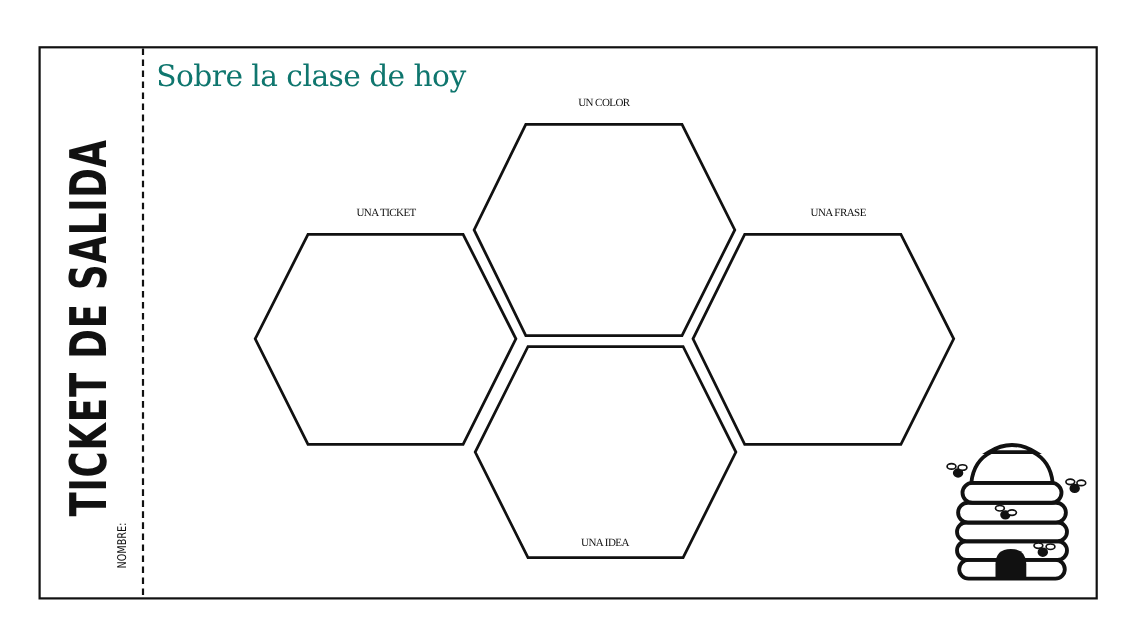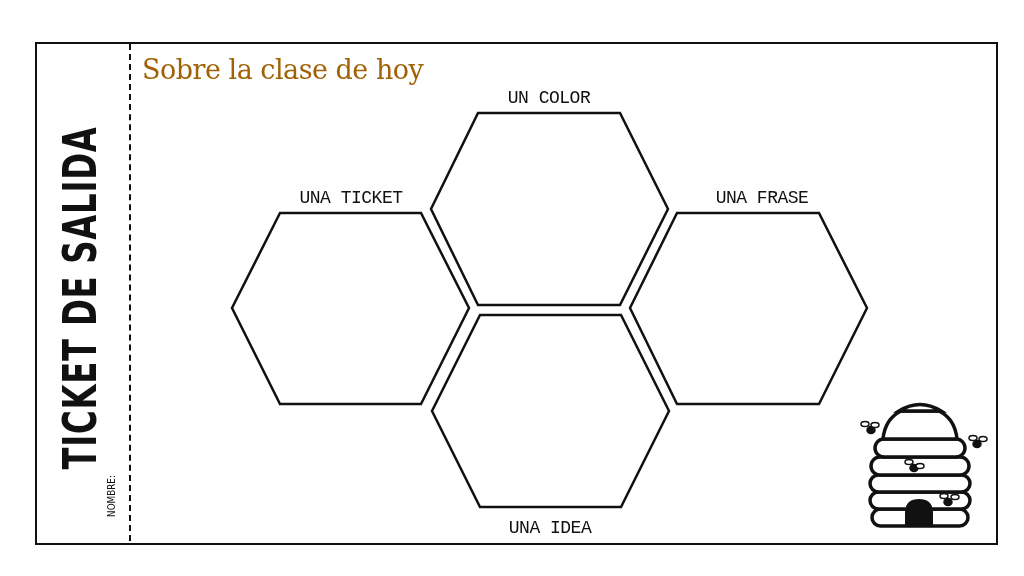--- a/index.html
+++ b/index.html
@@ -6,23 +6,23 @@
     body { width: 1024px; height: 576px; position: relative; overflow: hidden; font-family: "DejaVu Serif", serif; }
     .ticket { position: absolute; left: 35px; top: 42px; width: 959px; height: 499px; border: 2px solid #111; box-sizing: content-box; }
     .dash-line { position: absolute; left: 129px; top: 44px; width: 0; height: 497px; border-left: 2px dashed #111; }
     .vertical-title { position: absolute; left: 80px; top: 298px; transform: translate(-50%, -50%) rotate(-90deg); white-space: nowrap;
       font-family: "DejaVu Sans", sans-serif; font-weight: bold; font-size: 46px; letter-spacing: 1px; transform-origin: center; color: #111;
       font-stretch: condensed; }
     .vertical-title span { display: inline-block; transform: scaleX(0.78); transform-origin: center; }
     .nombre { position: absolute; left: 111px; top: 496px; transform: translate(-50%, -50%) rotate(-90deg); white-space: nowrap;
       font-family: "DejaVu Sans", sans-serif; font-size: 11px; color: #111; }
     .nombre span { display: inline-block; transform: scaleX(0.8); }
-    .subtitle { position: absolute; left: 142px; top: 54px; font-family: "DejaVu Serif", serif; font-size: 27px; color: #a16207; letter-spacing: -0.5px; white-space: nowrap; }
+    .subtitle { position: absolute; left: 142px; top: 54px; font-family: "DejaVu Serif", serif; font-size: 27px; color: #0f766e; letter-spacing: -0.5px; white-space: nowrap; }
     .hex-svg { position: absolute; left: 0; top: 0; }
-    .hex-label { position: absolute; font-family: Liberation Mono, monospace; font-size: 18px; color: #111; white-space: nowrap; transform: translateX(-50%); letter-spacing: -0.5px; }
+    .hex-label { position: absolute; font-family: Liberation Serif, serif; font-size: 10px; color: #111; white-space: nowrap; transform: translateX(-50%); letter-spacing: -0.5px; }
     .hive { position: absolute; left: 855px; top: 395px; }
   </style>
 </head>
 <body>
 
 <div class="ticket"></div>
 <div class="dash-line"></div>
 
 <div class="vertical-title"><span>TICKET DE SALIDA</span></div>
 <div class="nombre"><span>NOMBRE:</span></div>
@@ -32,21 +32,21 @@
 <svg class="hex-svg" width="1024" height="576">
   <polygon id="hex0" fill="#fff" stroke="#111" stroke-width="2.5" points="478,113 620,113 668,209 620,305 478,305 431,209"></polygon>
   <polygon id="hex1" fill="#fff" stroke="#111" stroke-width="2.5" points="280,213 421,213 469,308 421,404 280,404 232,308"></polygon>
   <polygon id="hex2" fill="#fff" stroke="#111" stroke-width="2.5" points="677,213 819,213 867,308 819,404 677,404 630,308"></polygon>
   <polygon id="hex3" fill="#fff" stroke="#111" stroke-width="2.5" points="480,315 621,315 669,411 621,507 480,507 432,411"></polygon>
 </svg>
 
 <div class="hex-label" style="left:549px; top:88px;">UN COLOR</div>
 <div class="hex-label" style="left:351px; top:188px;">UNA TICKET</div>
 <div class="hex-label" style="left:748px; top:188px;margin-left:14px;">UNA FRASE</div>
-<div class="hex-label" style="left:550px; top:518px;text-align:right;">UNA IDEA</div>
+<div class="hex-label" style="left:550px; top:488px;text-align:right;">UNA IDEA</div>
 
 <svg class="hive" width="140" height="140" viewBox="0 0 140 140">
   <g fill="#fff" stroke="#111" stroke-width="3.5">
 
     <rect x="17" y="114" width="96" height="17" rx="8.5"></rect>
     <rect x="15" y="97" width="100" height="17" rx="8.5"></rect>
     <rect x="15" y="80" width="100" height="17" rx="8.5"></rect>
     <rect x="16" y="62" width="98" height="18" rx="9"></rect>
     <rect x="20" y="44" width="90" height="18" rx="9"></rect>
 

